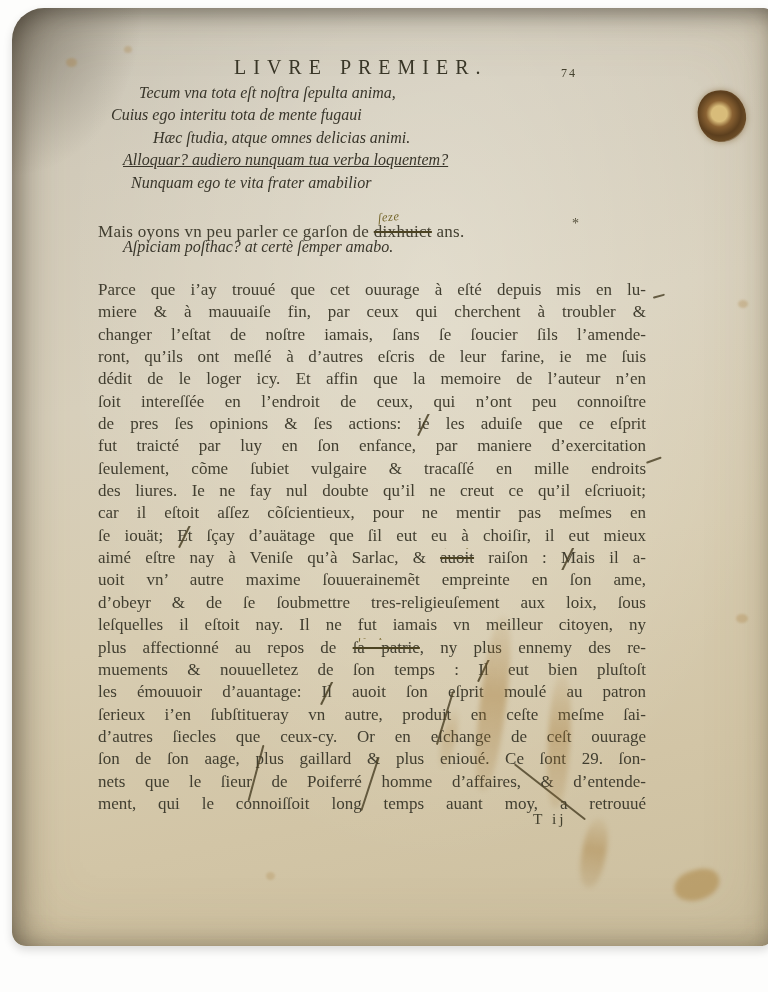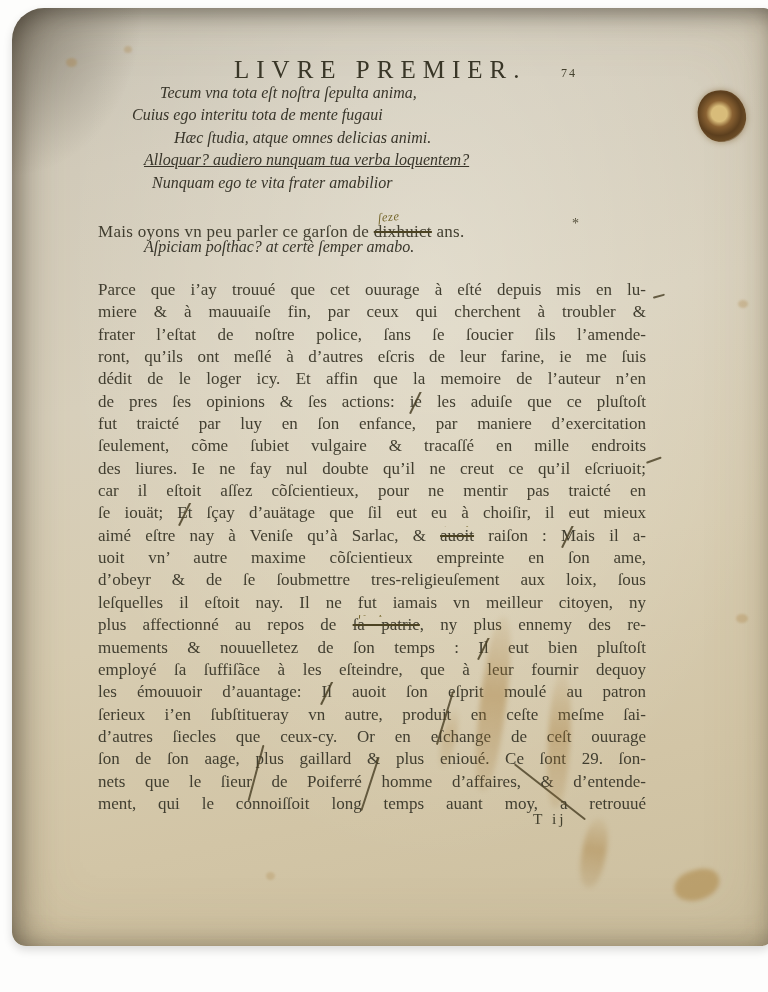--- a/index.html
+++ b/index.html
@@ -23,27 +23,27 @@
       inset 0 0 70px rgba(120,100,60,.18),
       0 4px 10px rgba(0,0,0,.14);
   }
   .page::before{
     content:"";position:absolute;left:0;top:0;width:140px;height:180px;
     background:radial-gradient(ellipse at 0% 0%, rgba(58,50,38,.45), rgba(58,50,38,0) 66%);
     border-top-left-radius:32px;pointer-events:none;
   }
   .running-title{
     position:absolute;left:222px;top:48px;width:240px;text-align:left;
-    font-size:25px;letter-spacing:7px;color:#393627;white-space:nowrap;
+    font-size:20px;letter-spacing:7px;color:#393627;white-space:nowrap;
   }
   .page-number{
     position:absolute;left:549px;top:58px;font-size:12px;letter-spacing:2px;color:#45422f;
   }
   .latin-verse{
-    position:absolute;left:120px;top:76px;width:430px;
+    position:absolute;left:99px;top:76px;width:430px;
     font-style:italic;font-size:16px;color:#38352a;
   }
   .vline{height:22.4px;white-space:nowrap;}
   .intro-line{
     position:absolute;left:86px;top:214px;width:548px;
     font-size:17px;color:#413e30;white-space:nowrap;letter-spacing:.3px;
   }
   .body-text{
     position:absolute;left:86px;top:233px;width:548px;
     font-size:17px;color:#413e30;margin-top:39px;
@@ -95,36 +95,36 @@
       <div class="vline" style="margin-left: 20px;">Nunquam ego te vita frater amabilior</div>
       <div class="vline" style="margin-left: 12px; margin-top: 42px;">Aſpiciam poſthac? at certè ſemper amabo.</div>
     </div>
   <div class="intro-line">
       <div class="pline"><span>Mais oyons vn peu parler ce garſon de </span><span class="strike">dixhuict<i class="note">ſeze</i></span><span> ans.</span></div>
     </div>
   <div class="margin-star">*</div>
   <div class="body-text">
       <div class="pline just"><span>Parce que i’ay trouué que cet ouurage à eſté depuis mis en lu-</span></div>
       <div class="pline just"><span>miere &amp; à mauuaiſe fin, par ceux qui cherchent à troubler &amp;</span></div>
-      <div class="pline just"><span>frater l’eſtat de noſtre police, ſans ſe ſoucier ſils l’amende-</span></div>
+      <div class="pline just"><span>changer l’eſtat de noſtre iamais, ſans ſe ſoucier ſils l’amende-</span></div>
       <div class="pline just"><span>ront, qu’ils ont meſlé à d’autres eſcris de leur farine, ie me ſuis</span></div>
       <div class="pline just"><span>dédit de le loger icy. Et affin que la memoire de l’auteur n’en</span></div>
-      <div class="pline just"><span>de pres ſes opinions &amp; ſes actions: </span><span class="slash">ie</span><span> les aduiſe que ce pluſtoſt</span></div>
+      <div class="pline just"><span>ſoit intereſſée en l’endroit de ceux, qui n’ont peu connoiſtre</span></div>
+      <div class="pline just"><span>de pres ſes opinions &amp; ſes actions: </span><span class="slash">ie</span><span> les aduiſe que ce eſprit</span></div>
       <div class="pline just"><span>fut traicté par luy en ſon enfance, par maniere d’exercitation</span></div>
       <div class="pline just"><span>ſeulement, cõme ſubiet vulgaire &amp; tracaſſé en mille endroits</span></div>
       <div class="pline just"><span>des liures. Ie ne fay nul doubte qu’il ne creut ce qu’il eſcriuoit;</span></div>
-      <div class="pline just"><span>car il eſtoit aſſez cõſcientieux, pour ne mentir pas traicté en</span></div>
+      <div class="pline just"><span>car il eſtoit aſſez cõſcientieux, pour ne mentir pas meſmes en</span></div>
       <div class="pline just"><span>ſe iouät; </span><span class="slash">Et</span><span> ſçay d’auätage que ſil eut eu à choiſir, il eut mieux</span></div>
       <div class="pline just"><span>aimé eſtre nay à Veniſe qu’à Sarlac, &amp; </span><span class="strike">auoit<i class="note">aueq</i></span><span> raiſon : </span><span class="slash">M</span><span>ais il a-</span></div>
-      <div class="pline just"><span>uoit vn’ autre maxime cõſcientieux empreinte en ſon ame,</span></div>
+      <div class="pline just"><span>uoit vn’ autre maxime ſouuerainemẽt empreinte en ſon ame,</span></div>
       <div class="pline just"><span>d’obeyr &amp; de ſe ſoubmettre tres-religieuſement aux loix, ſous</span></div>
       <div class="pline just"><span>leſquelles il eſtoit nay. Il ne fut iamais vn meilleur citoyen, ny</span></div>
       <div class="pline just"><span>plus affectionné au repos de </span><span class="strike">ſa patrie<i class="note">ſon païs</i></span><span>, ny plus ennemy des re-</span></div>
       <div class="pline just"><span>muements &amp; nouuelletez de ſon temps : </span><span class="slash">Il</span><span> eut bien pluſtoſt</span></div>
-      <div class="pline just"><span>employé ſa ſuffiſãce à les eſteindre, que à leur fournir dequoy</span></div>
       <div class="pline just"><span>les émouuoir d’auantage: </span><span class="slash">Il</span><span> auoit ſon eſprit moulé au patron</span></div>
       <div class="pline just"><span>ſerieux i’en ſubſtitueray vn autre, produit en ceſte meſme ſai-</span></div>
       <div class="pline just"><span>d’autres ſiecles que ceux-cy. Or en eſchange de ceſt ouurage</span></div>
       <div class="pline just"><span>ſon de ſon aage, plus gaillard &amp; plus enioué. Ce ſont 29. ſon-</span></div>
       <div class="pline just"><span>nets que le ſieur de Poiferré homme d’affaires, &amp; d’entende-</span></div>
       <div class="pline just"><span>ment, qui le connoiſſoit long temps auant moy, a retrouué</span></div>
     </div>
   <div class="signature">T ij</div>
 <div class="ink-stroke" style="left: 243px; top: 736px; height: 58px; transform: rotate(15deg);"></div>
     <div class="ink-stroke" style="left: 357px; top: 748px; height: 56px; transform: rotate(18deg);"></div>

